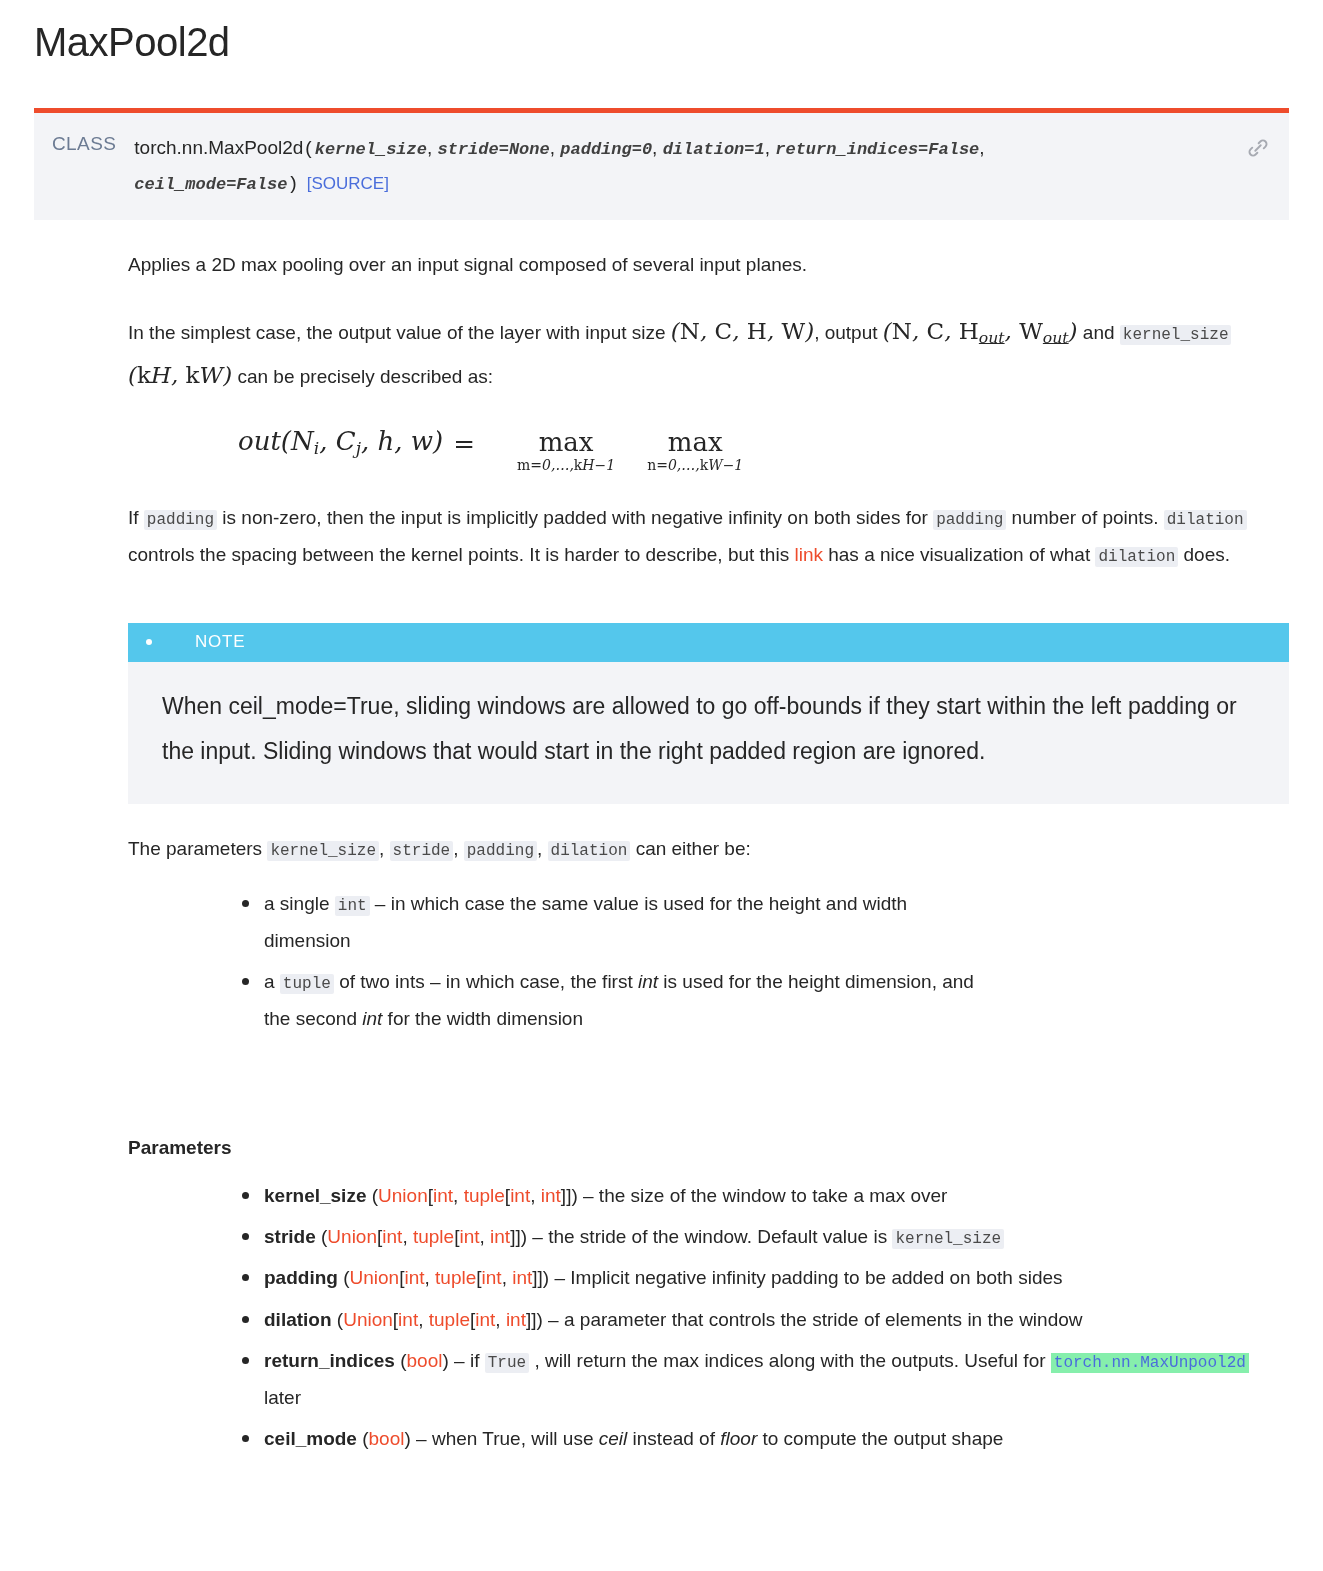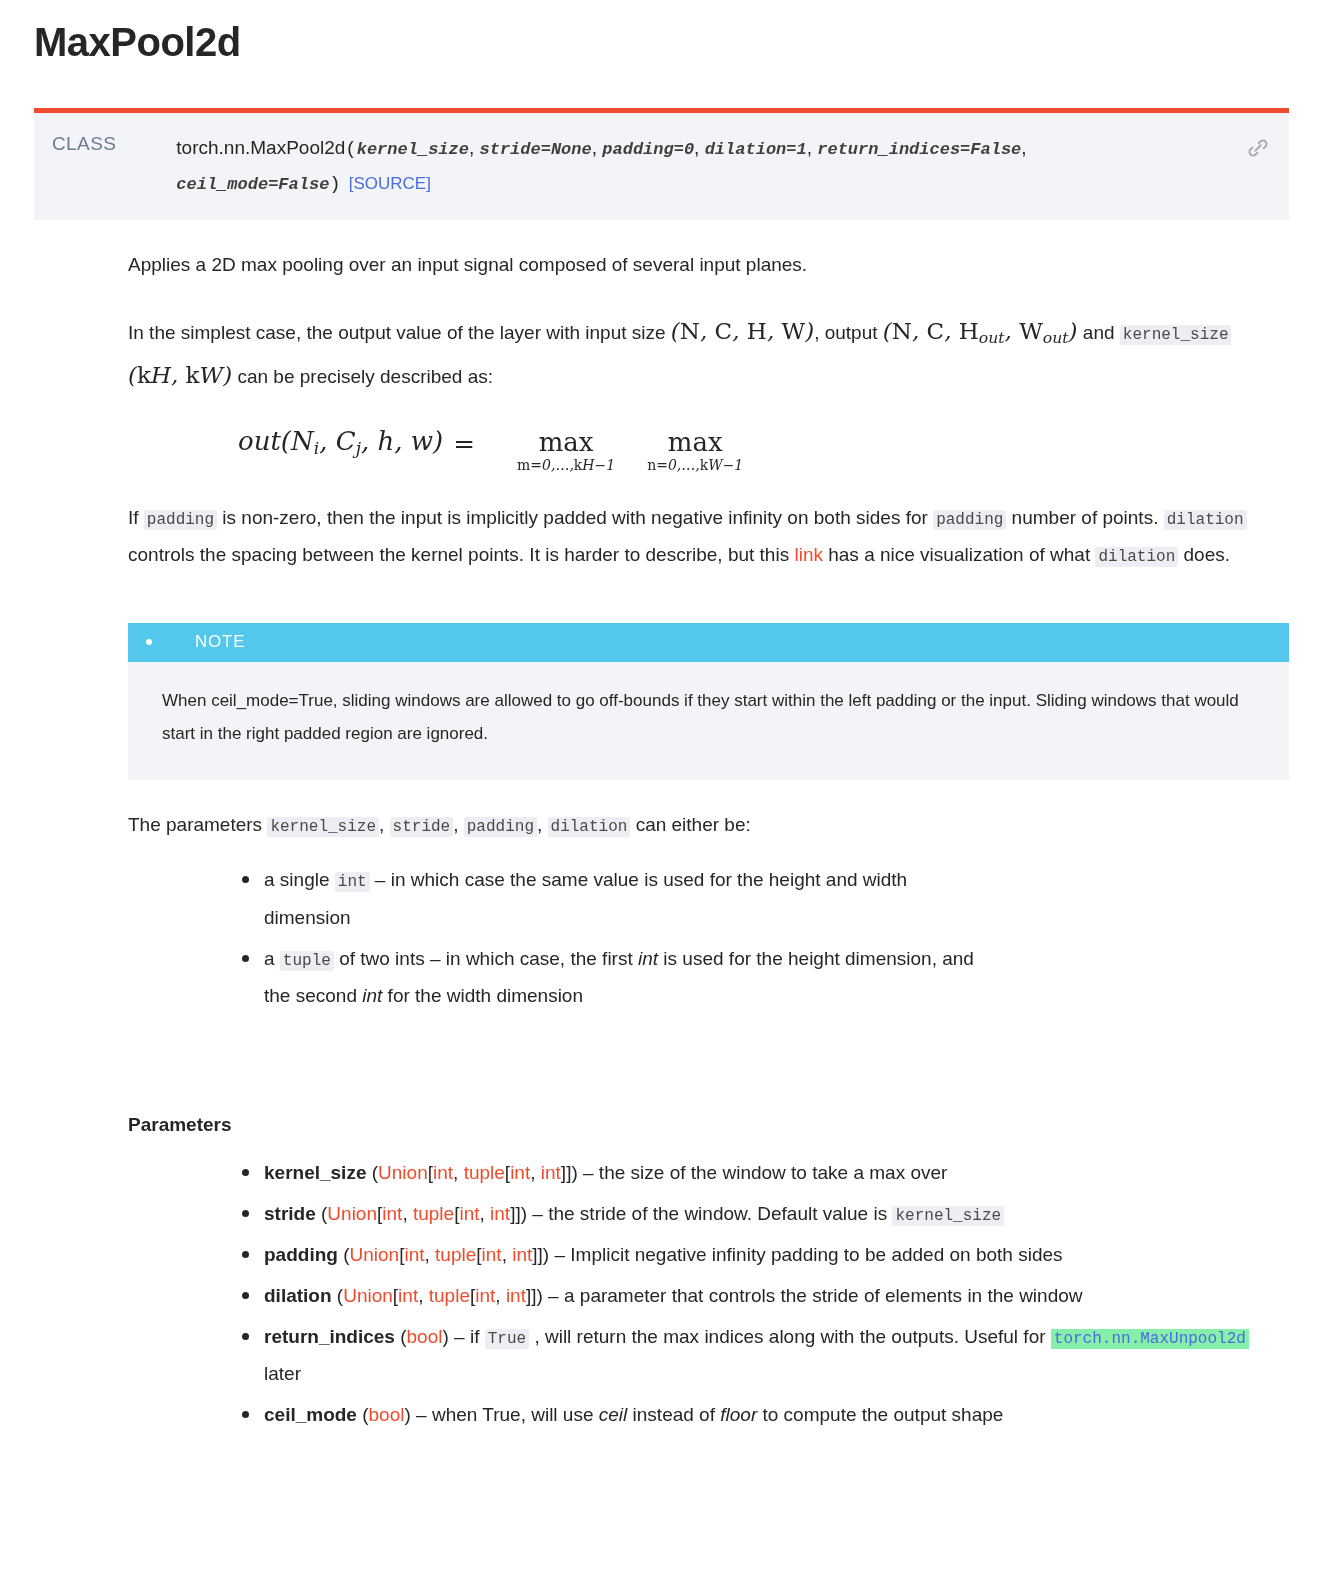--- a/index.html
+++ b/index.html
@@ -11,37 +11,37 @@
     font-family: "Liberation Sans", sans-serif;
     color: #262626;
     overflow: hidden;
   }
 
   .page { position: relative; width: 1323px; height: 1571px; }
 
   
   .page-title {
     font-size: 40px;
-    font-weight: bold;
+    font-weight: normal;
     letter-spacing: -0.5px;
     color: #262626;
     margin: 18px 0 0 34px;
     line-height: 1.2;
   }
 
   
   .sig-box {
     margin: 42px 34px 0 34px;
     background: #f3f4f7;
     border-top: 5px solid #ee4c2c;
     padding: 18px 24px 18px 18px;
     position: relative;
     min-height: 82px;
   }
-  .sig-row { display: flex; align-items: flex-start; gap: 42px; }
+  .sig-row { display: flex; align-items: flex-start; }
   .sig-class-label {
     font-size: 19px;
     color: #6c7b93;
     letter-spacing: 0.4px;
     margin-right: 18px;
     flex: 0 0 auto;
     padding-top: 2px;
   }
   .sig-text {
     font-size: 19px;
@@ -109,20 +109,21 @@
   .math {
     font-family: "DejaVu Serif", "Liberation Serif", serif;
     font-style: italic;
     white-space: nowrap;
   }
   .math .up { font-style: normal; }
   .math sub {
     font-size: 0.68em;
     font-style: italic;
     vertical-align: -0.25em;
+    text-decoration: underline;
   }
   .math-inline { font-size: 23px; }
 
   .formula-block {
     margin: 28px 0 0 0;
     text-align: left;
     padding-left: 110px;
   }
   .formula-line1 { display: flex; align-items: flex-end; }
   .formula-lhs {
@@ -175,21 +176,21 @@
   .note-dot {
     width: 6px; height: 6px; border-radius: 50%;
     background: #ffffff; margin-right: 11px; display: inline-block;
   }
   .note-body {
     background: #f3f4f7;
     padding: 22px 34px 30px 34px;
   }
   .note-body p {
     margin: 0;
-    font-size: 17px;
+    font-size: 23px;
     line-height: 1.95;
     color: #262626;
   }
 
   
   ul.bullets {
     margin: 18px 0 0 0;
     padding-left: 136px;
     list-style: none;
   }

